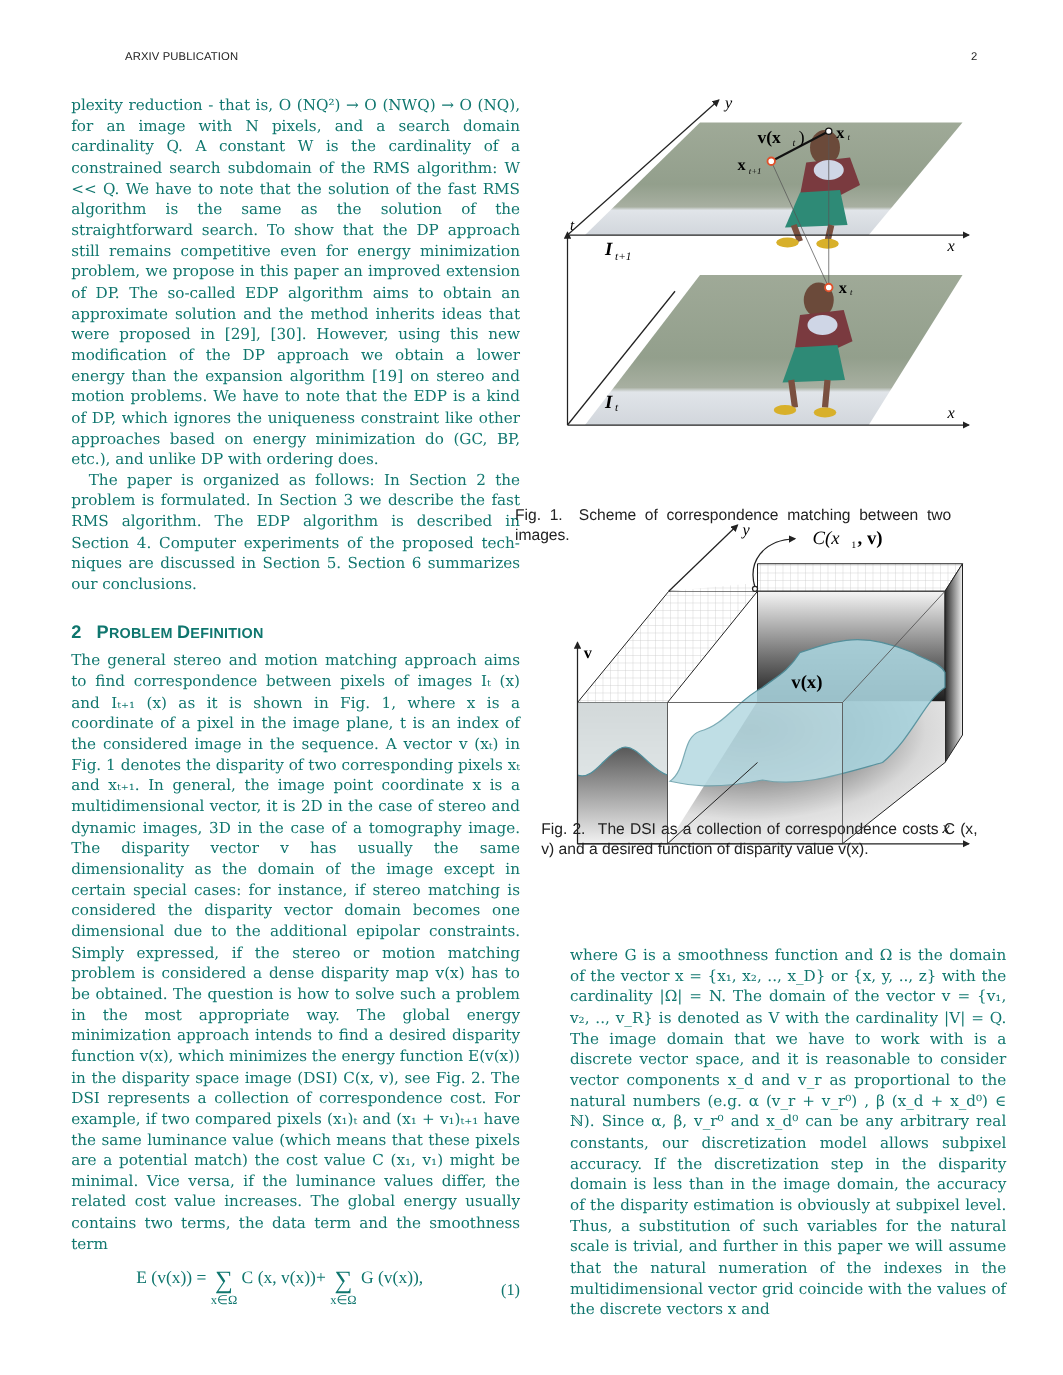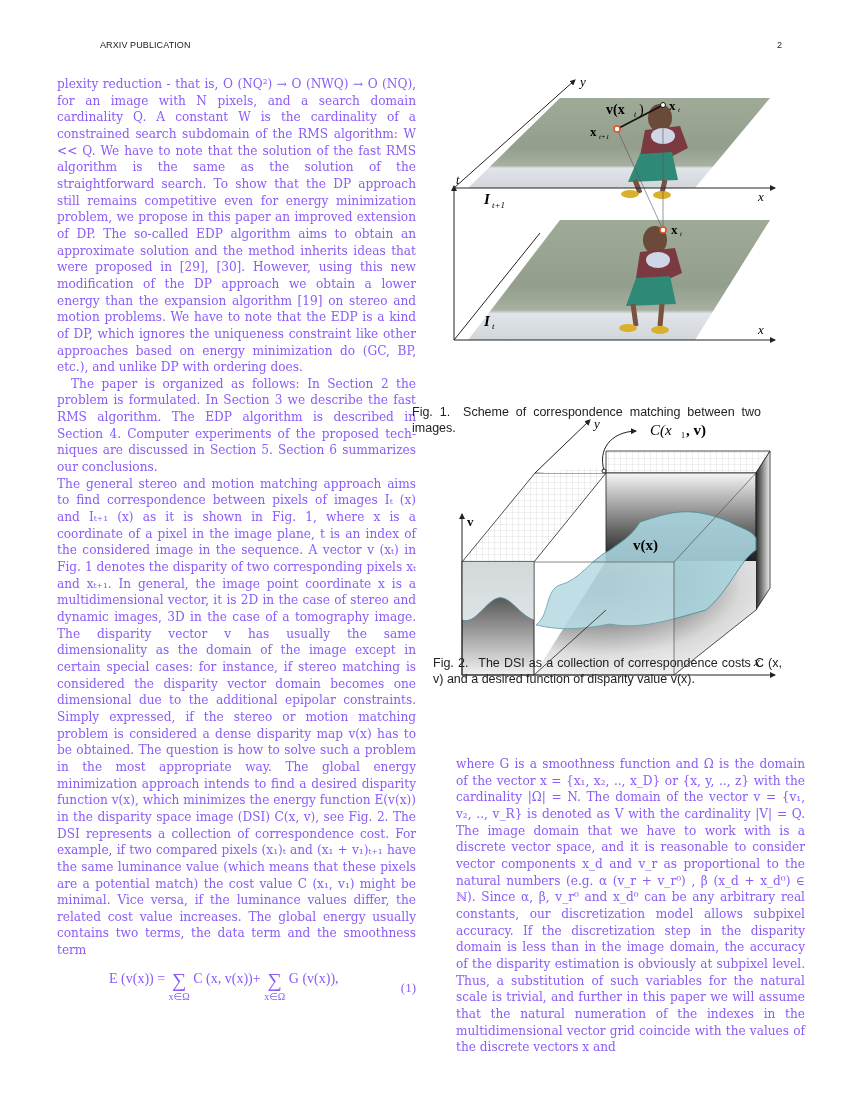--- a/index.html
+++ b/index.html
@@ -1,20 +1,20 @@
 <!DOCTYPE html>
 <html><head>
 <meta charset="utf-8">
 <style>
   html, body { margin: 0; padding: 0; background: #ffffff; }
   body { width: 850px; height: 1100px; position: relative; overflow: hidden; color: #111; }
   .header { position: absolute; top: 40px; font-family: "Liberation Sans", sans-serif; font-size: 9px; letter-spacing: 0.1px; color: #222; }
   .header.left { left: 74px; margin-left: 26px; }
   .header.right { right: 68px; }
-  .col { position: absolute; font-family: "DejaVu Serif", "Liberation Serif", serif; font-size: 12.15px; line-height: 16.65px; text-align: justify; color: #8b5cf6; }
+  .col { position: absolute; font-family: "DejaVu Serif", "Liberation Serif", serif; font-size: 12.15px; line-height: 16.65px; text-align: justify; color: #0f766e; }
   .col.left { left: 57px; top: 76px; width: 359px; }
   .col.right { left: 456px; top: 756px; width: 349px; }
   .col p { margin: 0; hyphens: manual; }
   .col p.indent { text-indent: 14px; }
   .section-title { font-family: "Liberation Sans", sans-serif; font-weight: bold; font-size: 14.5px; margin: 22px 0 5px 0; letter-spacing: 0.2px; text-align: left; }
   .section-title .num { margin-right: 12px; }
   .section-title .sc { font-size: 11.5px; }
   .equation { display: flex; align-items: center; margin-top: 12px; font-family: "Liberation Serif", serif; font-size: 14px; }
   .eq-body { margin-left: 52px; flex: 1; }
   .eq-sub { font-size: 10px; }
@@ -30,20 +30,23 @@
 </style>
 </head>
 <body>
 
 <div class="header left">ARXIV PUBLICATION</div>
 <div class="header right">2</div>
 
 <div class="col left">
   <p>plexity reduction - that is, O (NQ²) → O (NWQ) → O (NQ), for an image with N pixels, and a search domain cardinality Q. A constant W is the cardinality of a constrained search subdomain of the RMS algorithm: W &lt;&lt; Q. We have to note that the solution of the fast RMS algorithm is the same as the solution of the straightforward search. To show that the DP approach still remains competitive even for energy minimization problem, we propose in this paper an improved exten­sion of DP. The so-called EDP algorithm aims to obtain an approximate solution and the method inherits ideas that were proposed in [29], [30]. However, using this new modification of the DP approach we obtain a lower energy than the expansion algorithm [19] on stereo and motion problems. We have to note that the EDP is a kind of DP, which ignores the uniqueness constraint like other approaches based on energy minimization do (GC, BP, etc.), and unlike DP with ordering does.</p>
   <p class="indent">The paper is organized as follows: In Section 2 the problem is formulated. In Section 3 we describe the fast RMS algorithm. The EDP algorithm is described in Section 4. Computer experiments of the proposed tech­niques are discussed in Section 5. Section 6 summarizes our conclusions.</p>
+  <div class="section-title">
+    <span class="num">2</span><span>P</span><span class="sc">ROBLEM </span><span>D</span><span class="sc">EFINITION</span>
+  </div>
   <p>The general stereo and motion matching approach aims to find correspondence between pixels of images Iₜ (x) and Iₜ₊₁ (x) as it is shown in Fig. 1, where x is a coordinate of a pixel in the image plane, t is an index of the considered image in the sequence. A vector v (xₜ) in Fig. 1 denotes the disparity of two corresponding pixels xₜ and xₜ₊₁. In general, the image point coordinate x is a multidimensional vector, it is 2D in the case of stereo and dynamic images, 3D in the case of a tomography image. The disparity vector v has usually the same dimensionality as the domain of the image except in certain special cases: for instance, if stereo matching is considered the disparity vector domain be­comes one dimensional due to the additional epipolar constraints. Simply expressed, if the stereo or motion matching problem is considered a dense disparity map v(x) has to be obtained. The question is how to solve such a problem in the most appropriate way.  The global energy minimization approach intends to find a desired disparity function v(x), which minimizes the energy function E(v(x)) in the disparity space image (DSI) C(x, v), see Fig. 2. The DSI represents a collection of correspondence cost. For example, if two compared pixels (x₁)ₜ and (x₁ + v₁)ₜ₊₁ have the same luminance value (which means that these pixels are a potential match) the cost value C (x₁, v₁) might be minimal. Vice versa, if the luminance values differ, the related cost value increases. The global energy usually contains two terms, the data term and the smoothness term</p>
   <div class="equation">
     <div class="eq-body">
       <span>E (v(x)) = </span>
       <span style="display:inline-flex;flex-direction:column;align-items:center;vertical-align:top;">
         <span style="font-size:20px;line-height:18px;">∑</span>
         <span class="eq-sub">x∈Ω</span>
       </span>
       <span>C (x, v(x))+ </span>
       <span style="display:inline-flex;flex-direction:column;align-items:center;vertical-align:top;">

